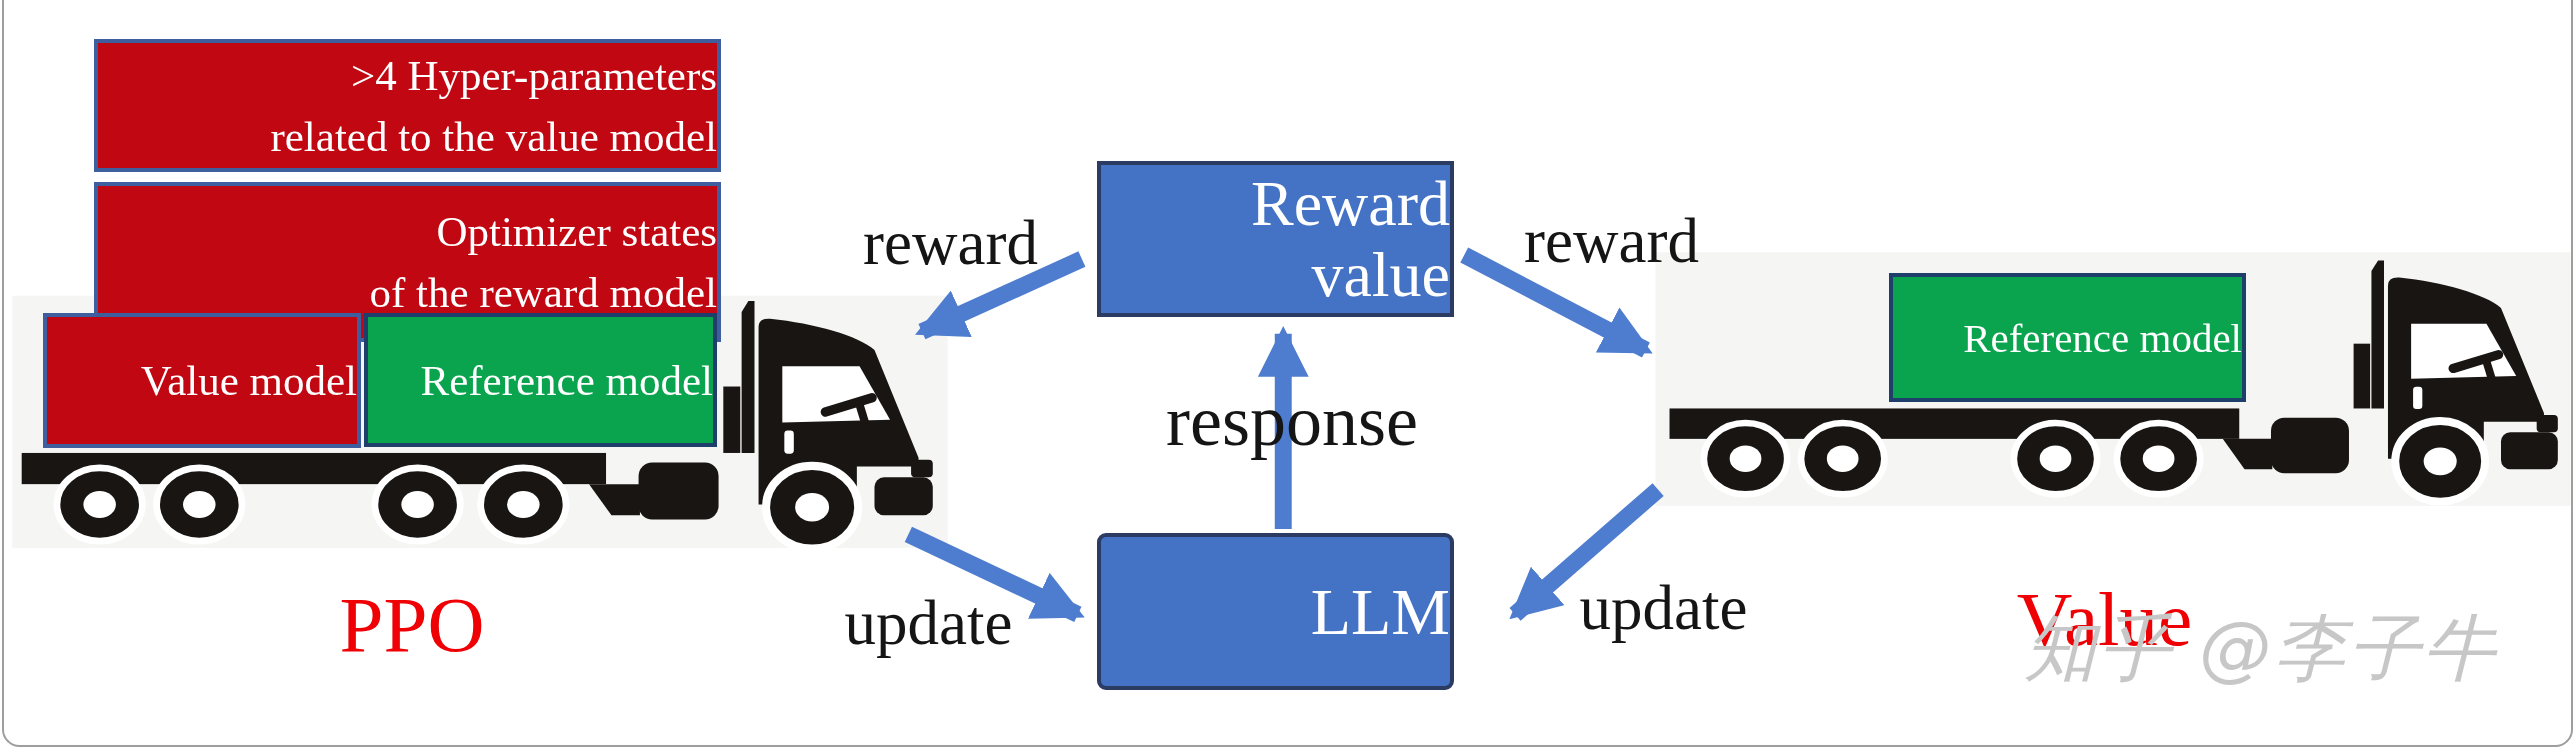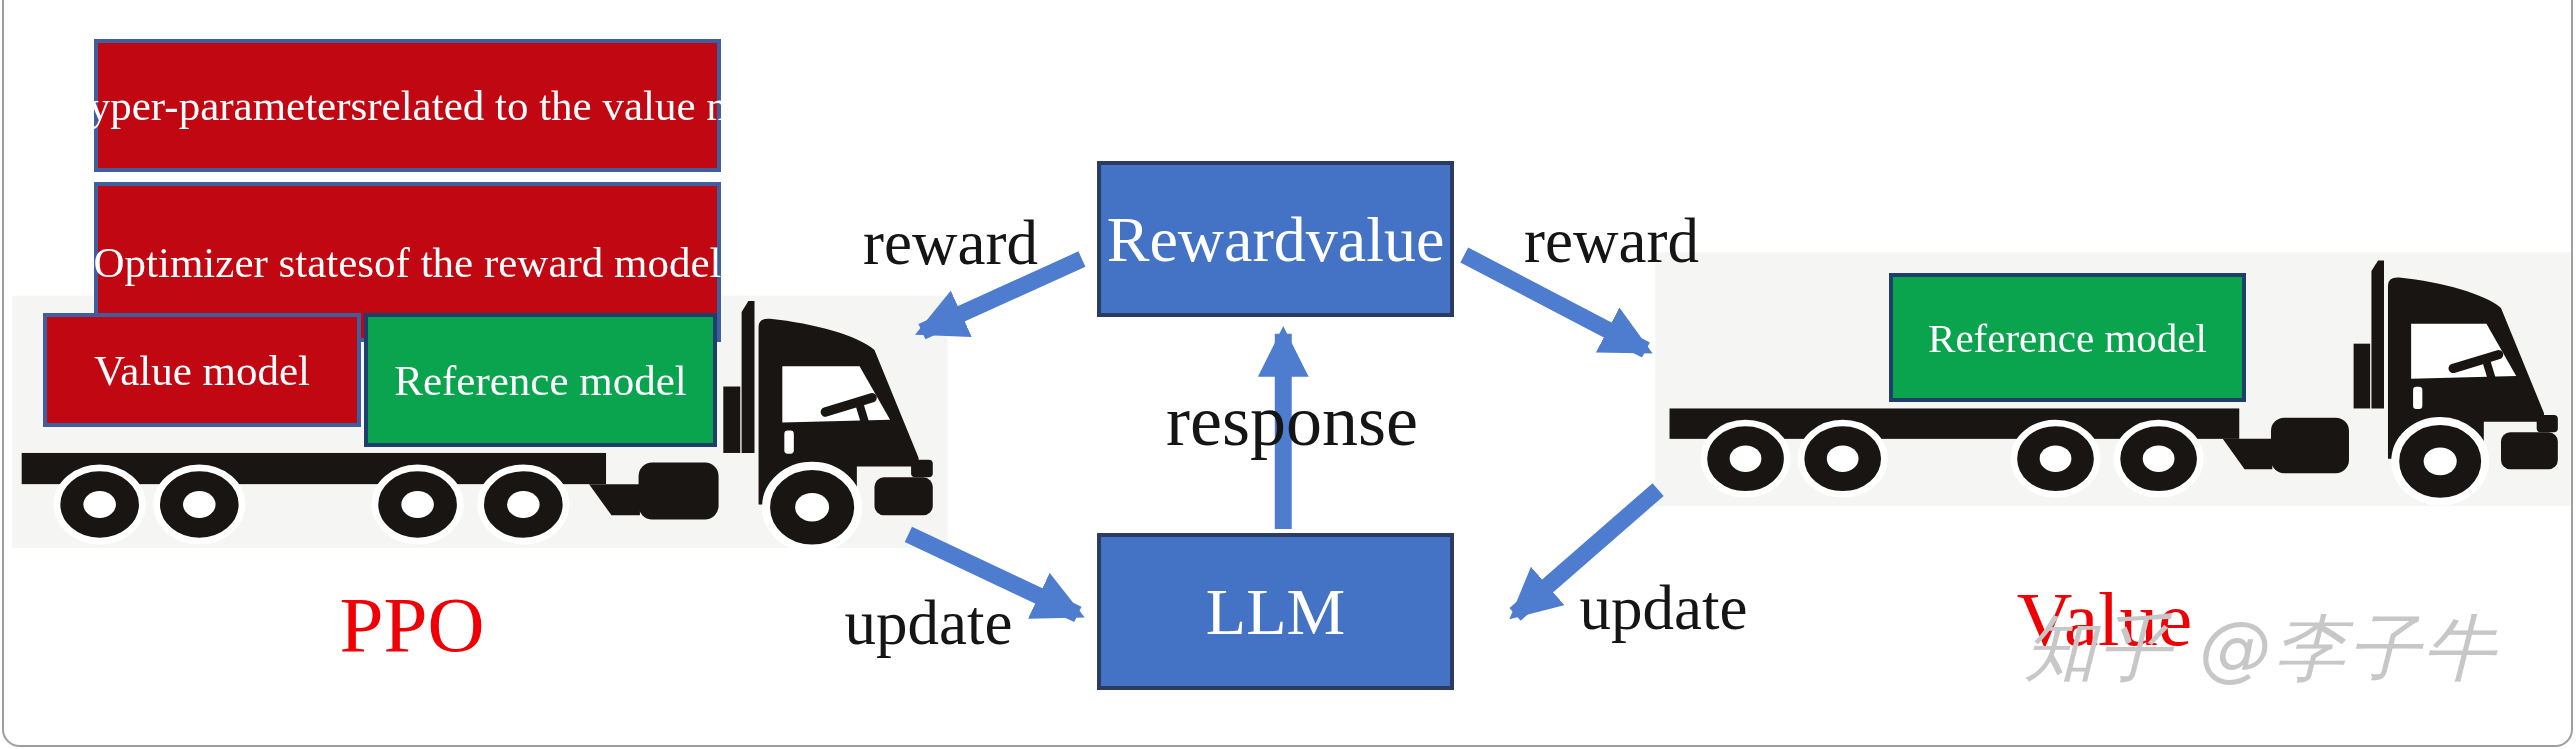--- a/index.html
+++ b/index.html
@@ -10,32 +10,32 @@
          border-bottom:2.7px solid var(--frame-border);
          border-bottom-left-radius:17.6px;border-bottom-right-radius:17.6px;pointer-events:none;}
   svg.layer{position:absolute;left:0;top:0;width:2576px;height:750px;}
   .tk{fill:var(--truck-black);}
   .wh{fill:#ffffff;}
   .wheel{fill:var(--truck-black);stroke:#ffffff;stroke-width:10px;}
   .cabwheel{fill:var(--truck-black);stroke:#ffffff;stroke-width:12px;}
   .hub{fill:#ffffff;}
   .backdrop{fill:var(--truck-backdrop);}
   .arrow{stroke:var(--arrow);stroke-width:25px;fill:none;marker-end:url(#ah);}
-  .box{position:absolute;display:flex;flex-direction:row;justify-content:center;align-items:center;
+  .box{position:absolute;display:flex;flex-direction:column;justify-content:center;align-items:flex-end;
        box-sizing:border-box;color:#fff;text-align:center;white-space:nowrap;}
   .box.red{background:var(--red-fill);border:4.1px solid var(--red-border);}
   .box.green{background:var(--green-fill);border:4.1px solid var(--green-border);}
   .box.blue{background:var(--blue-fill);border:4.7px solid var(--blue-border);}
   #box-hyper{left:94px;top:39px;width:627px;height:133px;font-size:43px;line-height:61px;}
   #box-optimizer{left:94px;top:182px;width:627px;height:160px;font-size:43px;line-height:61px;}
-  #box-value{left:43px;top:313px;width:318px;height:114px;font-size:43px;}
+  #box-value{left:43px;top:313px;width:318px;height:135px;font-size:43px;}
   #box-ref-left{left:364px;top:313px;width:353px;height:134px;font-size:43px;}
   #box-ref-right{left:1889px;top:273px;width:357px;height:129px;font-size:41px;}
   #box-reward{left:1097px;top:161px;width:357px;height:156px;font-size:64px;line-height:71px;}
-  #box-llm{left:1097px;top:533px;width:357px;height:157px;font-size:66px;}
+  #box-llm{left:1097px;top:533px;width:357px;height:157px;font-size:66px;border-radius:9px;}
   .lbl{position:absolute;color:var(--label-black);font-size:63px;text-align:center;white-space:nowrap;}
   #lbl-reward-left{left:849px;top:207px;width:203px;}
   #lbl-reward-right{left:1510px;top:205px;width:203px;}
   #lbl-response{left:1166px;top:380px;width:251px;font-size:72px;}
   #lbl-update-left{left:830px;top:587px;width:197px;}
   #lbl-update-right{left:1565px;top:572px;width:197px;}
   #lbl-ppo{left:305px;top:580px;width:214px;font-size:79px;color:var(--algo-red);}
   #lbl-remax{left:1981px;top:575px;width:247px;font-size:77px;color:var(--algo-red);}
   #watermark{position:absolute;left:2024px;top:601px;font-size:72px;color:var(--watermark-gray);
              font-family:"DejaVu Sans","Liberation Sans",sans-serif;letter-spacing:2.7px;white-space:nowrap;font-style:italic;}

